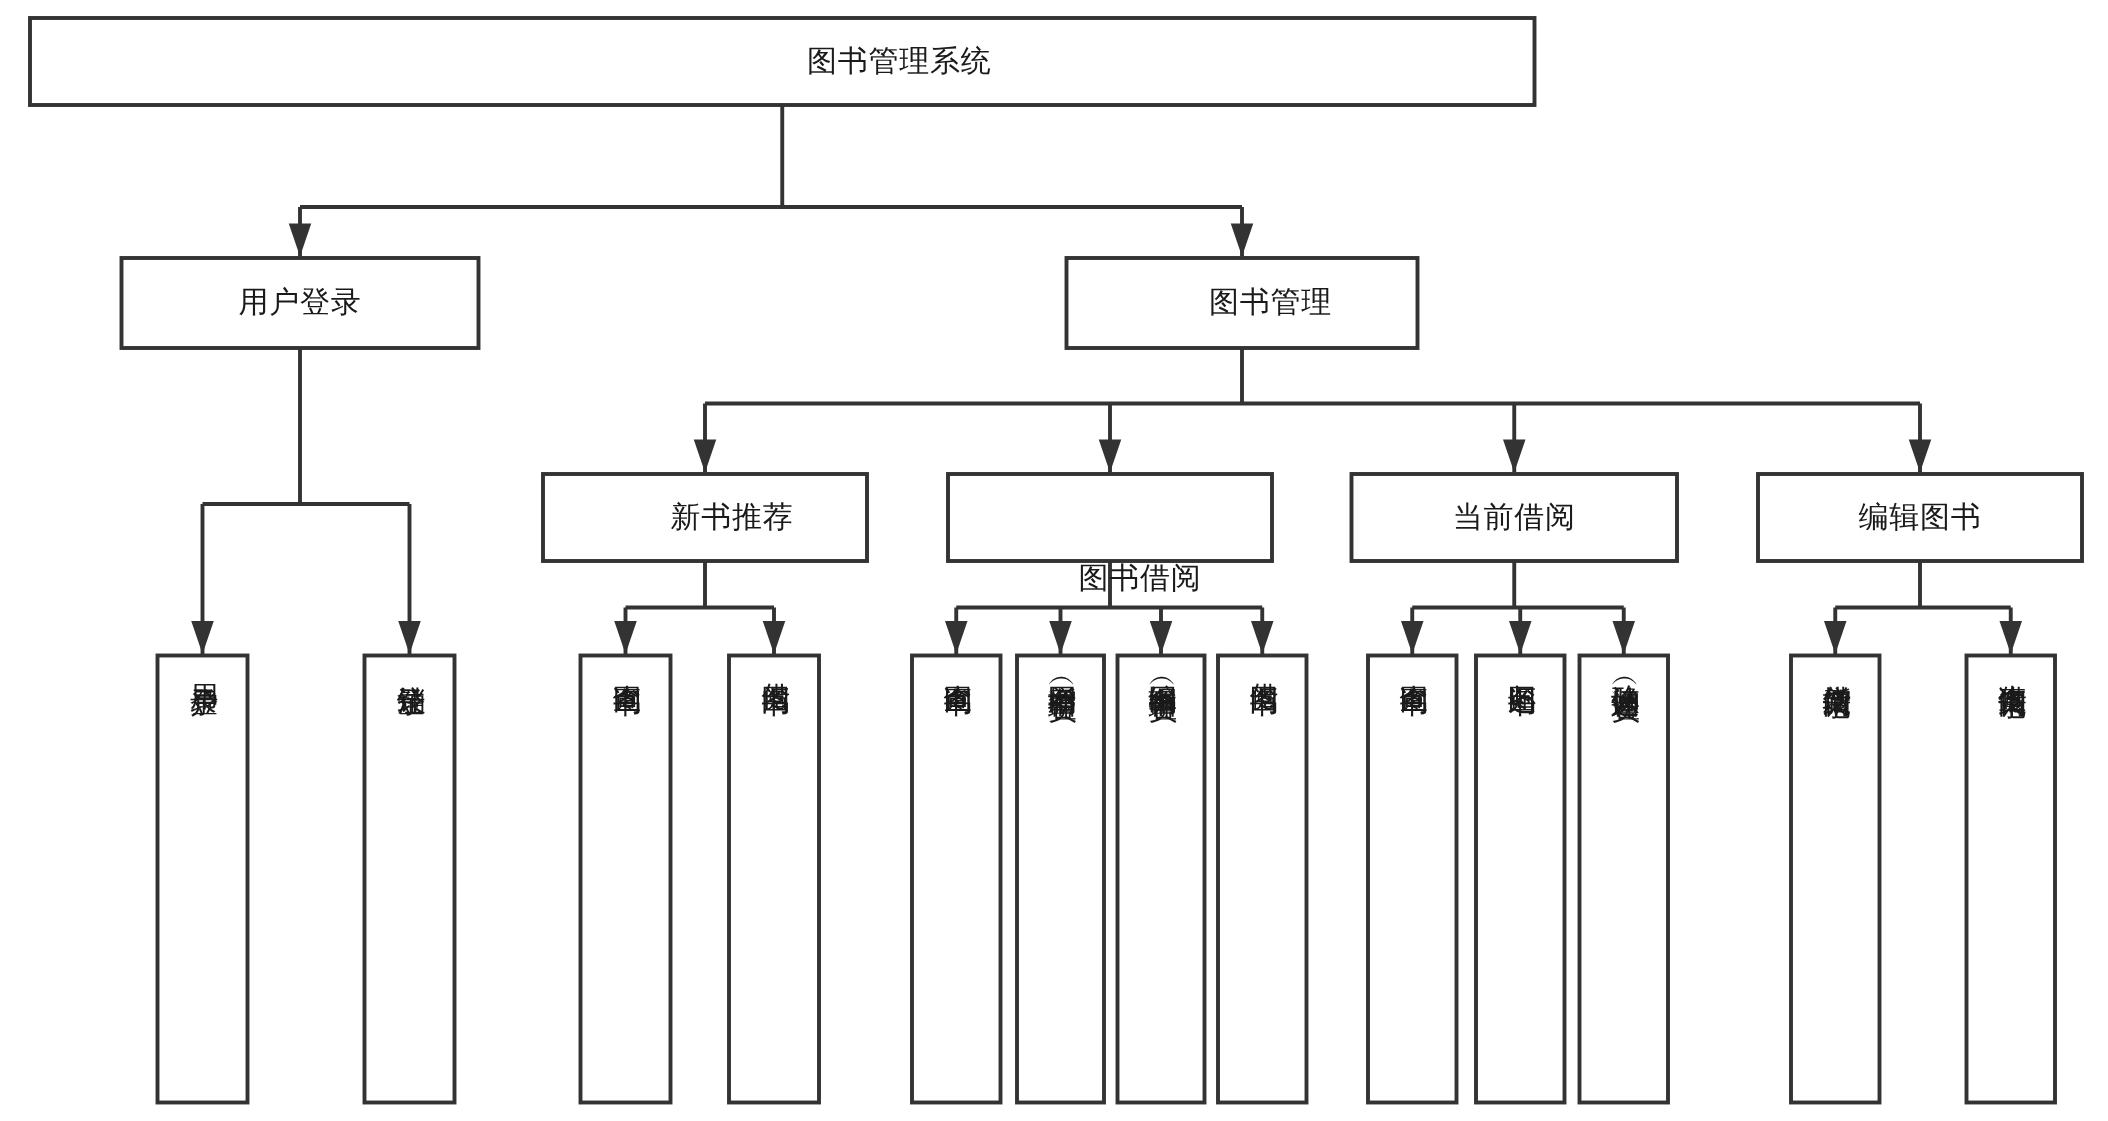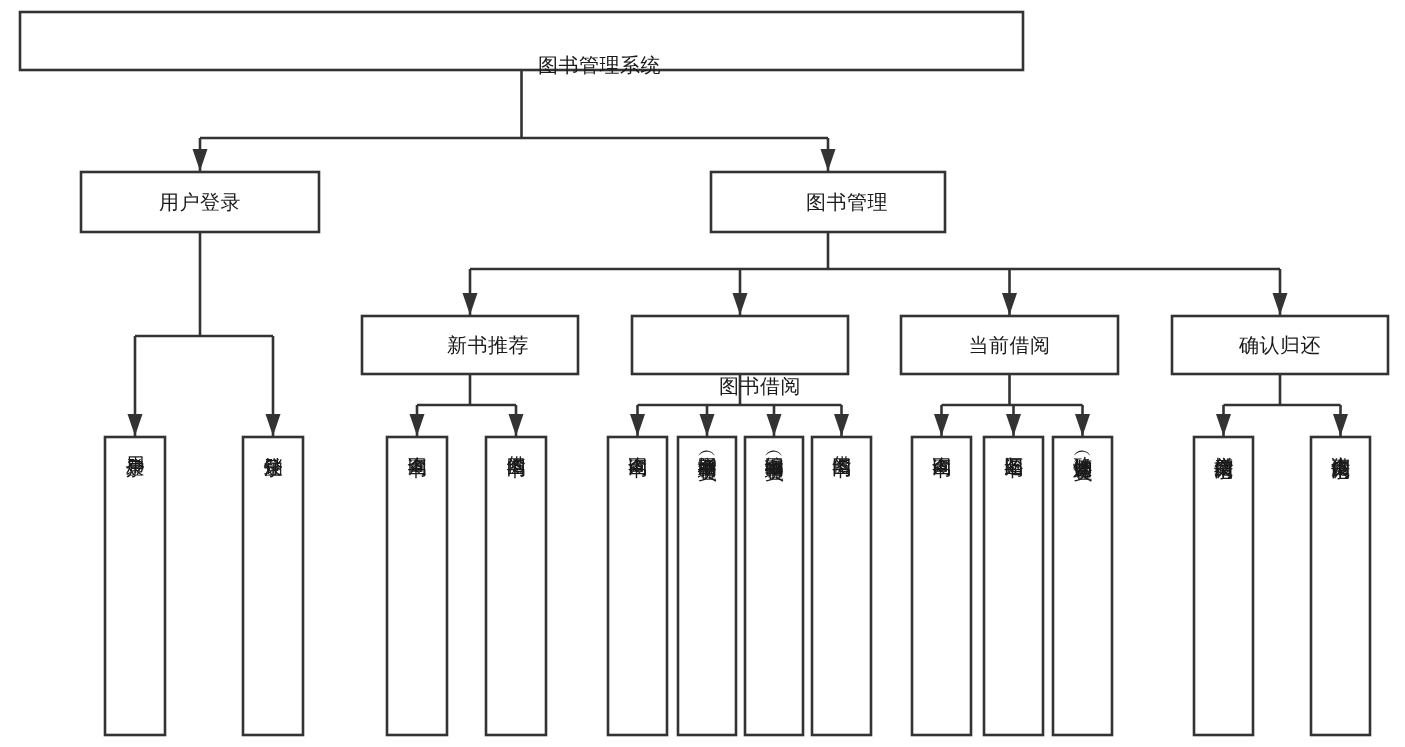--- a/index.html
+++ b/index.html
@@ -156,27 +156,27 @@
         <rect x="812" y="437" width="59" height="298" class="node-rect"></rect>
         <rect x="912" y="437" width="59" height="298" class="node-rect"></rect>
         <rect x="984" y="437" width="59" height="298" class="node-rect"></rect>
         <rect x="1053" y="437" width="59" height="298" class="node-rect"></rect>
         <rect x="1194" y="437" width="59" height="298" class="node-rect"></rect>
         <rect x="1311" y="437" width="59" height="298" class="node-rect"></rect>
       </g>
   </svg>
 
   <div id="labels-layer">
-      <div class="node-label horizontal" style="left: 20px; top: 12px; width: 1159px; height: 58px; margin-top: 24px;">图书管理系统</div>
+      <div class="node-label horizontal" style="left: 20px; top: 12px; width: 1159px; height: 58px;">图书管理系统</div>
       <div class="node-label horizontal" style="left: 81px; top: 172px; width: 238px; height: 60px;">用户登录</div>
       <div class="node-label horizontal" style="left: 730px; top: 172px; width: 234px; height: 60px;">图书管理</div>
       <div class="node-label horizontal" style="left: 380px; top: 316px; width: 216px; height: 58px;">新书推荐</div>
       <div class="node-label horizontal" style="left: 632px; top: 316px; width: 256px; height: 58px; margin-top: 41px;">图书借阅</div>
       <div class="node-label horizontal" style="left: 901px; top: 316px; width: 217px; height: 58px;">当前借阅</div>
-      <div class="node-label horizontal" style="left: 1172px; top: 316px; width: 216px; height: 58px;">确认归还</div>
+      <div class="node-label horizontal" style="left: 1172px; top: 316px; width: 216px; height: 58px;">编辑图书</div>
       <div class="node-label vertical" style="left: 105px; top: 437px; width: 60px; height: 298px;">用户登录</div>
       <div class="node-label vertical" style="left: 243px; top: 437px; width: 60px; height: 298px;">注销登录</div>
       <div class="node-label vertical" style="left: 387px; top: 437px; width: 60px; height: 298px;">查询图书</div>
       <div class="node-label vertical" style="left: 486px; top: 437px; width: 60px; height: 298px;">借阅图书</div>
       <div class="node-label vertical" style="left: 608px; top: 437px; width: 59px; height: 298px;">查询图书</div>
       <div class="node-label vertical" style="left: 678px; top: 437px; width: 58px; height: 298px;">新增图书（管理员）</div>
       <div class="node-label vertical" style="left: 745px; top: 437px; width: 58px; height: 298px;">编辑图书（管理员）</div>
       <div class="node-label vertical" style="left: 812px; top: 437px; width: 59px; height: 298px;">借阅图书</div>
       <div class="node-label vertical" style="left: 912px; top: 437px; width: 59px; height: 298px;">查询图书</div>
       <div class="node-label vertical" style="left: 984px; top: 437px; width: 59px; height: 298px;">归还图书</div>

